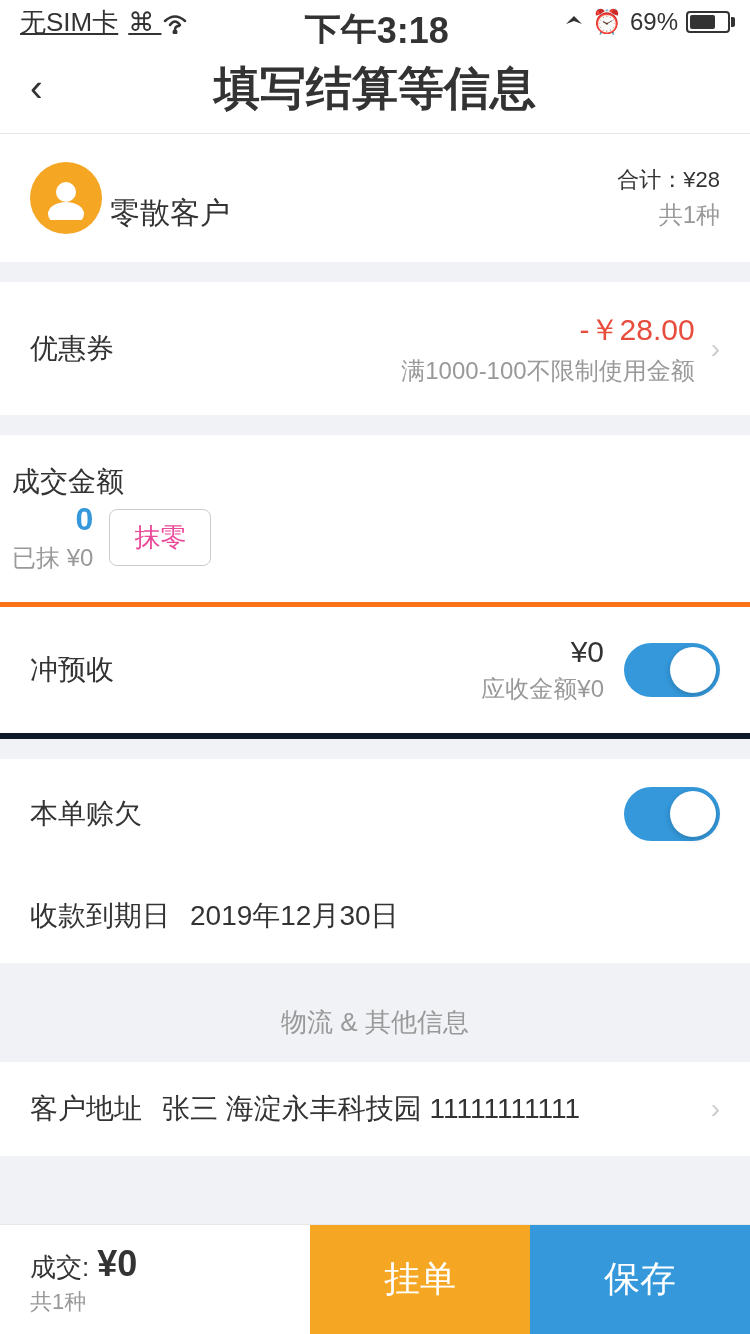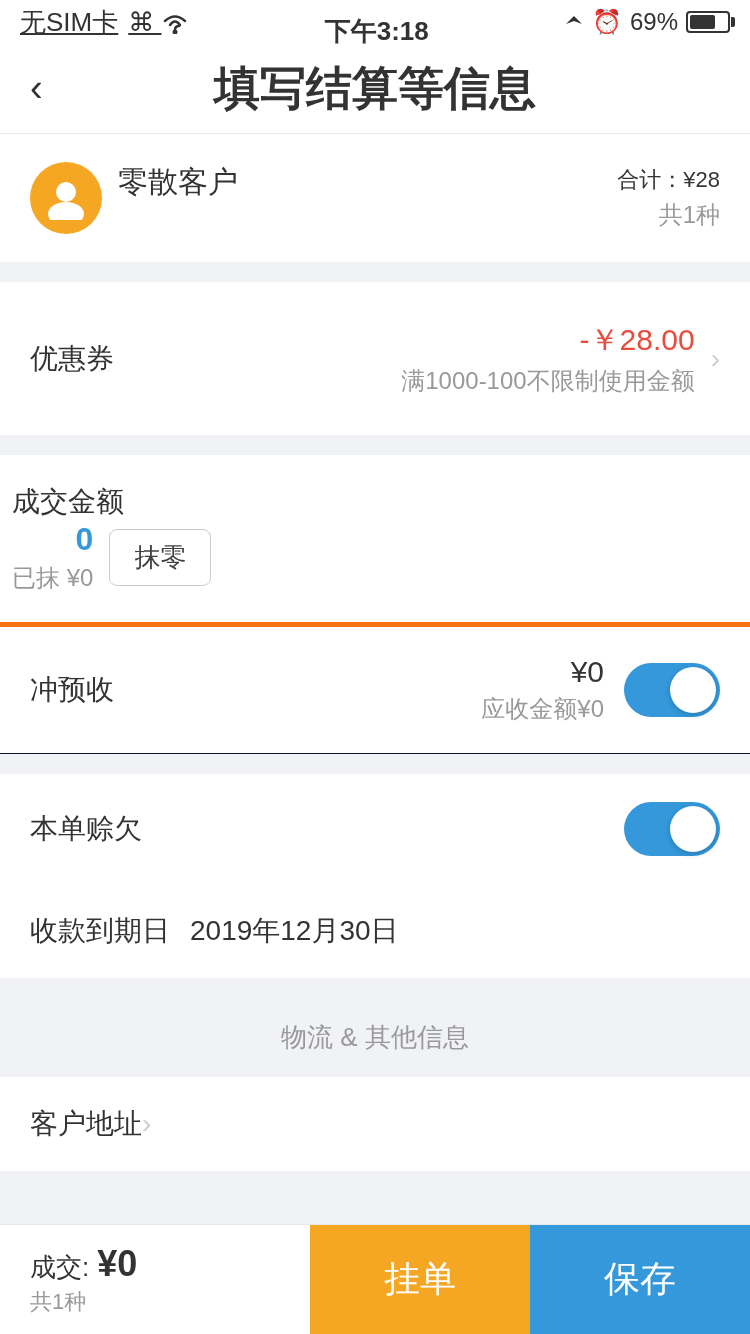--- a/index.html
+++ b/index.html
@@ -26,21 +26,21 @@
       font-size: 26px;
       font-weight: 500;
     }
     .status-left {
       display: flex;
       align-items: center;
       gap: 10px;
       text-decoration: underline;
     }
     .status-center {
-      font-size: 26px;
+      font-size: 36px;
       font-weight: 600;
       margin-top: 18px;
     }
     .status-right {
       display: flex;
       align-items: center;
       gap: 8px;
       font-size: 24px;
     }
     .battery {
@@ -110,22 +110,22 @@
     .customer-row {
       background: #fff;
       padding: 28px 30px;
       display: flex;
       align-items: center;
       justify-content: space-between;
       margin-bottom: 20px;
     }
     .customer-left {
       display: flex;
-      align-items: flex-start;
-      gap: 16px;
+      align-items: flex-end;
+      gap: 8px;
     }
     .avatar {
       width: 72px;
       height: 72px;
       border-radius: 50%;
       background: #f5a623;
       display: flex;
       align-items: center;
       justify-content: center;
       overflow: hidden;
@@ -145,21 +145,21 @@
     }
     .total-count {
       font-size: 24px;
       color: #999;
       margin-top: 4px;
     }
 
     
     .row-item {
       background: #fff;
-      padding: 38px 30px;
+      padding: 28px 30px;
       display: flex;
       align-items: center;
       justify-content: space-between;
       border-bottom: 1px solid #f0f0f0;
     }
     .row-item:last-child {
       border-bottom: none;
     }
     .row-label {
       font-size: 28px;
@@ -216,33 +216,33 @@
     .deal-sub {
       font-size: 24px;
       color: #999;
       margin-top: 4px;
     }
     .round-btn {
       border: 1px solid #ccc;
       border-radius: 8px;
       padding: 10px 24px;
       font-size: 26px;
-      color: #404040;
+      color: #ec4899;
       background: #fff;
       cursor: pointer;
     }
 
     
     .prepay-row {
       background: #fff;
       padding: 28px 30px;
       display: flex;
       align-items: center;
       justify-content: space-between;
-      border-bottom: 1px solid #0f172a;
+      border-bottom: 6px solid #0f172a;
     }
     .prepay-right {
       display: flex;
       align-items: center;
       gap: 20px;
     }
     .prepay-amounts {
       text-align: right;
     }
     .prepay-value {
@@ -313,21 +313,21 @@
       font-size: 26px;
       color: #999;
     }
 
     
     .address-row {
       background: #fff;
       padding: 28px 30px;
       display: flex;
       align-items: center;
-      justify-content: flex-start;
+      justify-content: space-between;
     }
     .address-left {
       display: flex;
       align-items: center;
       gap: 20px;
     }
     .address-label {
       font-size: 28px;
       color: #333;
       flex-shrink: 0;
@@ -500,20 +500,21 @@
     </div>
   </div>
 
   <div class="logistics-header">
     <span class="logistics-title">物流 &amp; 其他信息</span>
   </div>
 
   <div class="address-row section-white">
     <div class="address-left">
       <span class="address-label">客户地址</span>
+      <span class="address-value">张三 海淀永丰科技园 11111111111</span>
     </div>
     <span class="chevron-right">›</span>
   </div>
 
 </div>
 
 <div class="bottom-bar">
   <div class="bottom-left">
     <div style="display:flex;align-items:baseline;gap:8px;">
       <span class="bottom-deal-label">成交:</span>

